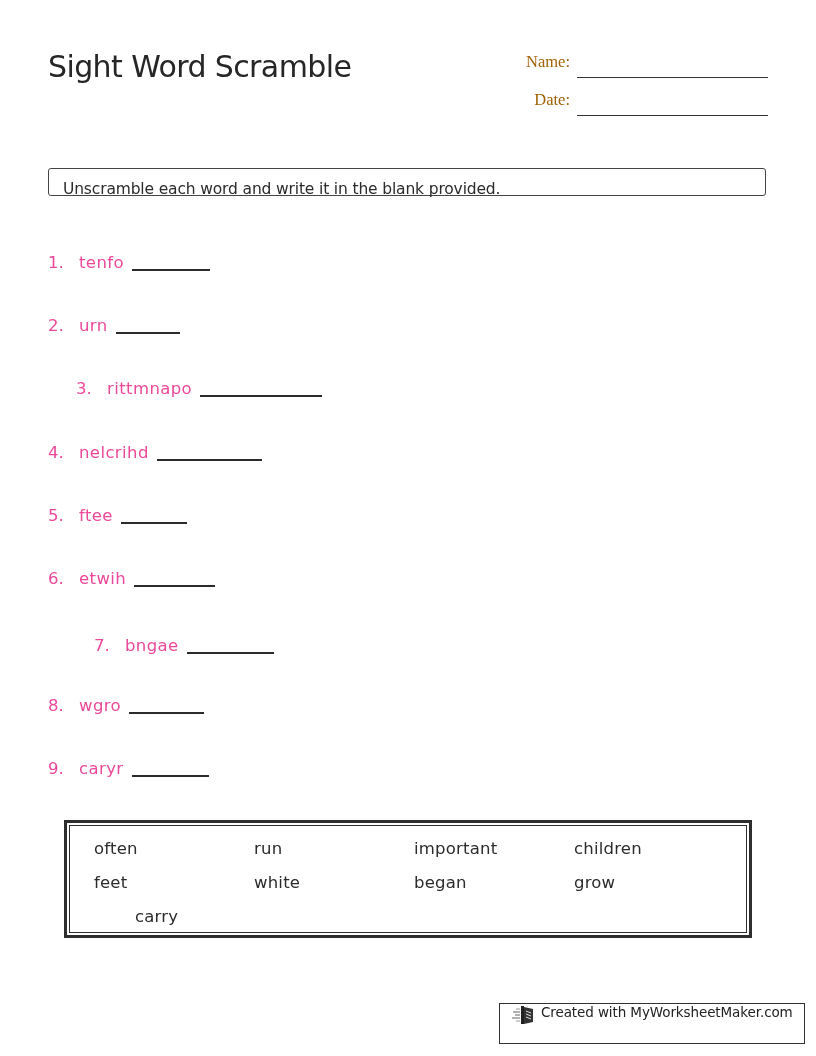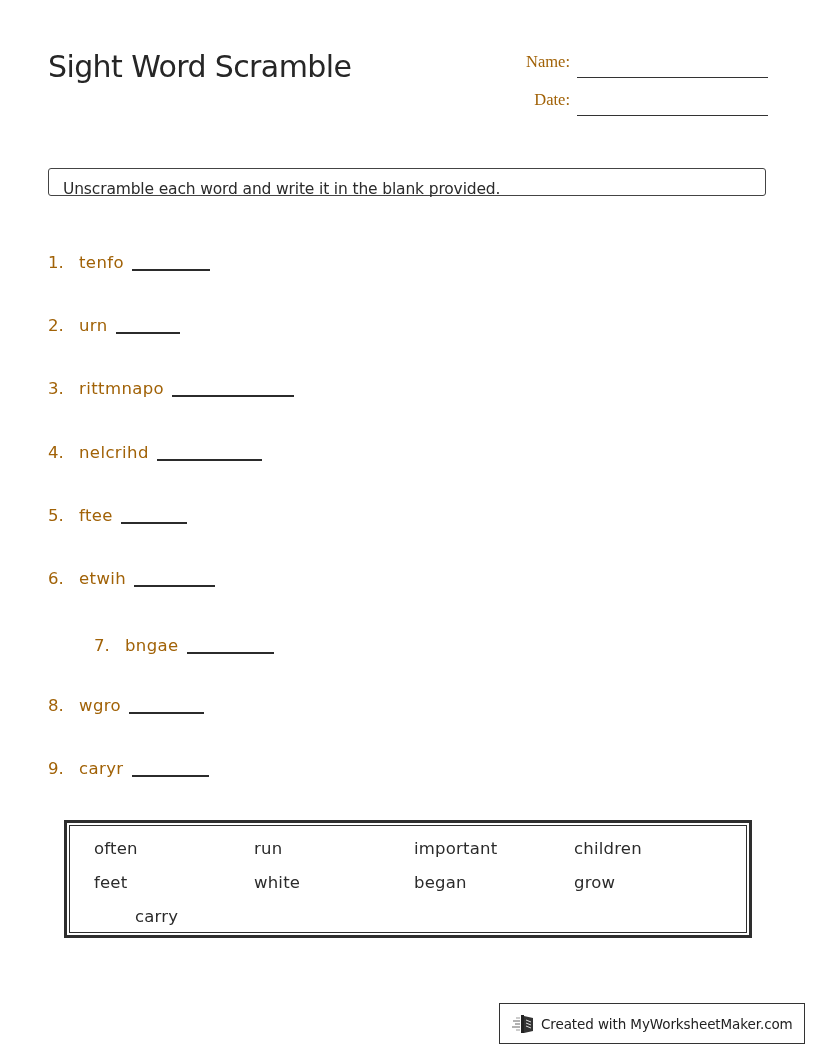--- a/index.html
+++ b/index.html
@@ -63,21 +63,21 @@
       line-height: 40px;
       color: #2b2b2b;
       letter-spacing: -0.15px;
     }
     .question {
       position: absolute;
       left: 48px;
       height: 24px;
       font-size: 16.5px;
       line-height: 24px;
-      color: #a16207;
+      color: #ec4899;
       white-space: nowrap;
     }
     .q-num {
       display: inline-block;
       width: 31px;
     }
     .q-word {
       display: inline-block;
       letter-spacing: 0.4px;
     }
@@ -116,21 +116,21 @@
     }
     .footer-badge {
       position: absolute;
       left: 499px;
       top: 1003px;
       width: 306px;
       height: 41px;
       box-sizing: border-box;
       border: 1.3px solid #333;
       display: flex;
-      align-items: center;
+      align-items: flex-start;
       padding-left: 12px;
     }
     .footer-icon {
       width: 24px;
       height: 22px;
       margin-right: 5px;
       display: inline-block;
     }
     .footer-text {
       font-size: 13.5px;
@@ -154,21 +154,21 @@
 </div>
 
 <div class="instructions">Unscramble each word and write it in the blank provided.</div>
 
 <div class="question" style="top: 251px;">
   <span class="q-num">1.</span><span class="q-word">tenfo</span><span class="q-blank" style="width: 78px;"></span>
 </div>
 <div class="question" style="top: 314px;">
   <span class="q-num">2.</span><span class="q-word">urn</span><span class="q-blank" style="width: 64px;"></span>
 </div>
-<div class="question" style="top: 377px;">
+<div class="question" style="top: 377px; margin-left: 28px;">
   <span class="q-num">3.</span><span class="q-word">rittmnapo</span><span class="q-blank" style="width: 122px;"></span>
 </div>
 <div class="question" style="top: 441px;">
   <span class="q-num">4.</span><span class="q-word">nelcrihd</span><span class="q-blank" style="width: 105px;"></span>
 </div>
 <div class="question" style="top: 504px;">
   <span class="q-num">5.</span><span class="q-word">ftee</span><span class="q-blank" style="width: 66px;"></span>
 </div>
 <div class="question" style="top: 567px;">
   <span class="q-num">6.</span><span class="q-word">etwih</span><span class="q-blank" style="width: 81px;"></span>

